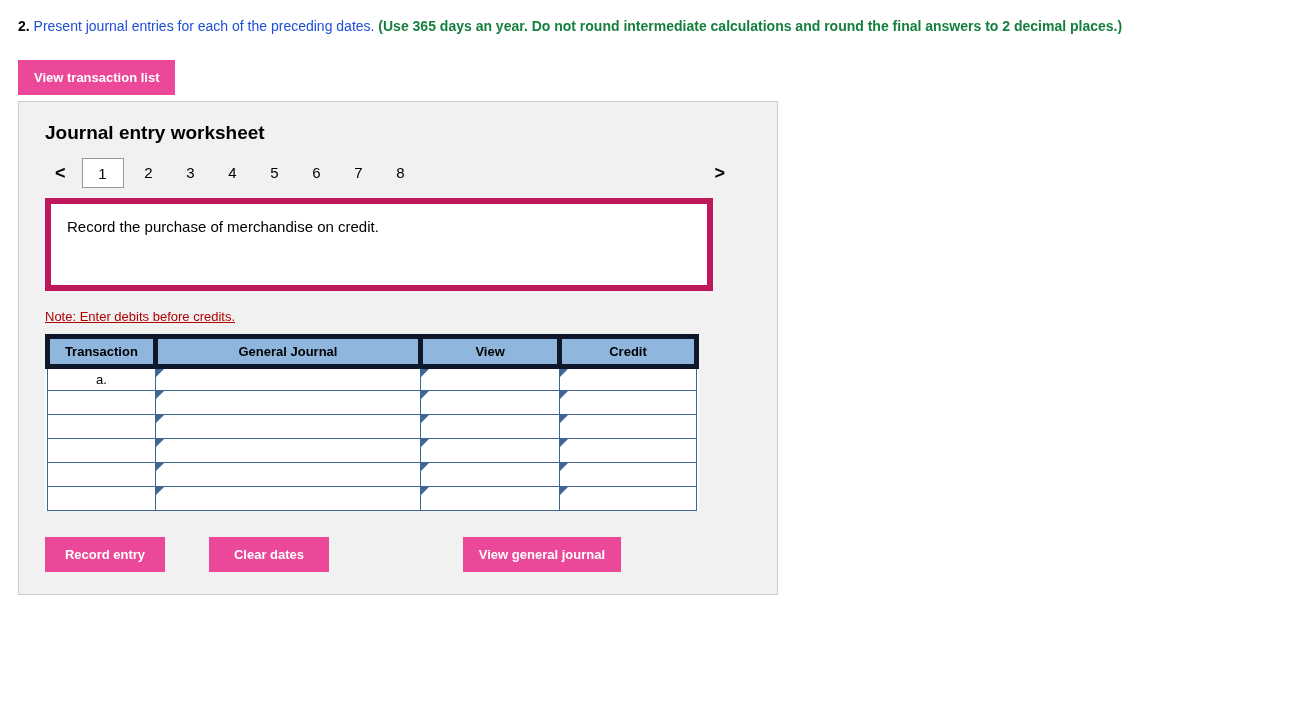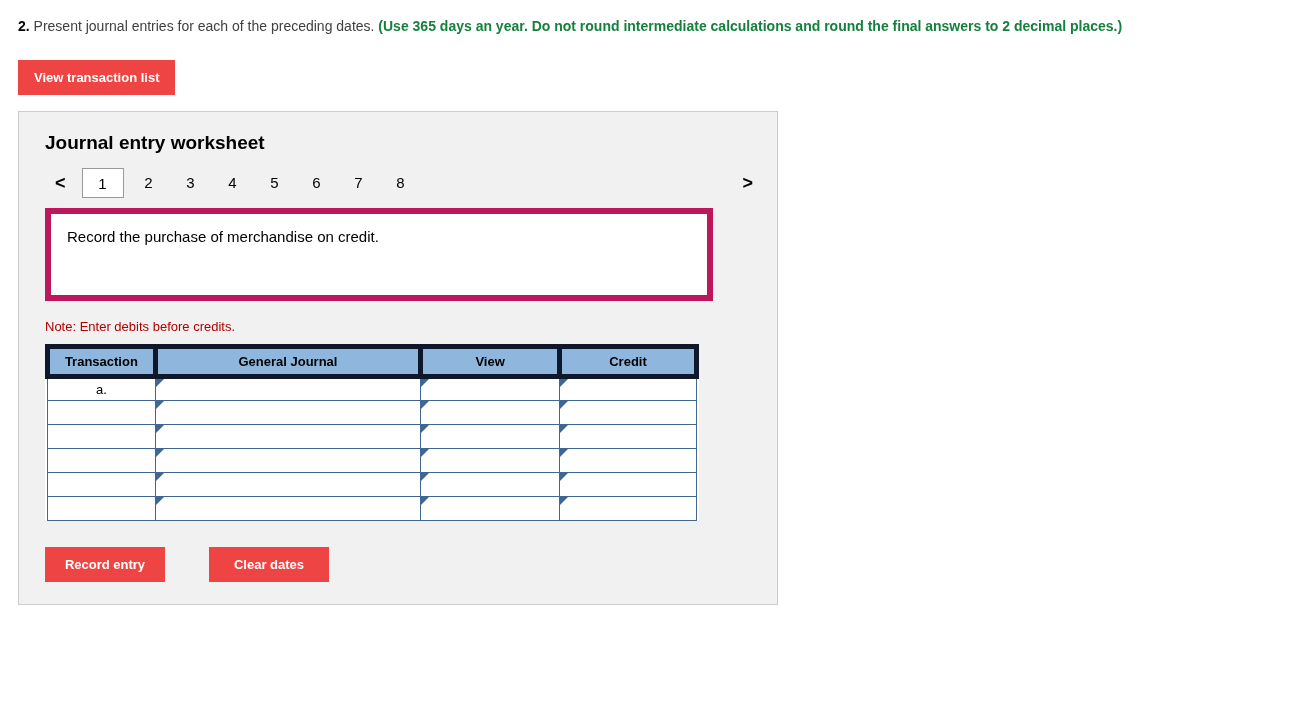--- a/index.html
+++ b/index.html
@@ -6,40 +6,40 @@
   body {
     font-family: Arial, Helvetica, sans-serif;
     margin: 0;
     padding: 18px;
     font-size: 14px;
     color: #000;
     background: #fff;
   }
   .question-line { margin-bottom: 4px; max-width: 1240px; }
   .q-num { font-weight: bold; }
-  .q-black { color: #404040; }
+  .q-black { color: #1d4ed8; }
   .q-red { color: #15803d; font-weight: bold; }
   .btn {
     display: inline-block;
-    background: #ef4444;
+    background: #ec4899;
     color: #fff;
     font-weight: bold;
     font-size: 13px;
     padding: 10px 16px;
     border: none;
     cursor: pointer;
     text-align: center;
   }
   .btn-view-list { margin-top: 22px; margin-bottom: 0; }
   .worksheet-panel {
     border: 1px solid #ccc;
     background: #f1f1f1;
     width: 760px;
-    margin-top: 16px;
-    padding: 20px 14px 22px 26px;
+    margin-top: 6px;
+    padding: 20px 42px 22px 26px;
   }
   .ws-title {
     font-family: Verdana, Arial, sans-serif;
     font-size: 19px;
     font-weight: bold;
     color: #000;
     margin-bottom: 14px;
   }
   .pager-row {
     display: flex;
@@ -77,20 +77,21 @@
     margin-top: 10px;
     width: 668px;
     font-size: 15px;
     color: #000;
   }
   .note-red {
     color: #b00000;
     font-size: 13px;
     margin-top: 18px;
     margin-bottom: 10px;
+    text-decoration: underline;
   }
   table.journal {
     border-collapse: collapse;
     width: 654px;
     background: #fff;
   }
   table.journal th {
     background: #8fb6dd;
     border: 5px solid #0f172a;
     text-align: center;
@@ -206,18 +207,19 @@
           <td class="col-gj cell-marker"></td>
           <td class="col-debit cell-marker"></td>
           <td class="col-credit cell-marker"></td>
         </tr>
       </tbody>
   </table>
 
   <div class="actions-row">
     <button class="btn btn-record">Record entry</button>
     <button class="btn btn-clear">Clear dates</button>
+    <button class="btn btn-view-journal">View general journal</button>
   </div>
 
 </div>
 
 
 
 
 </body></html>

